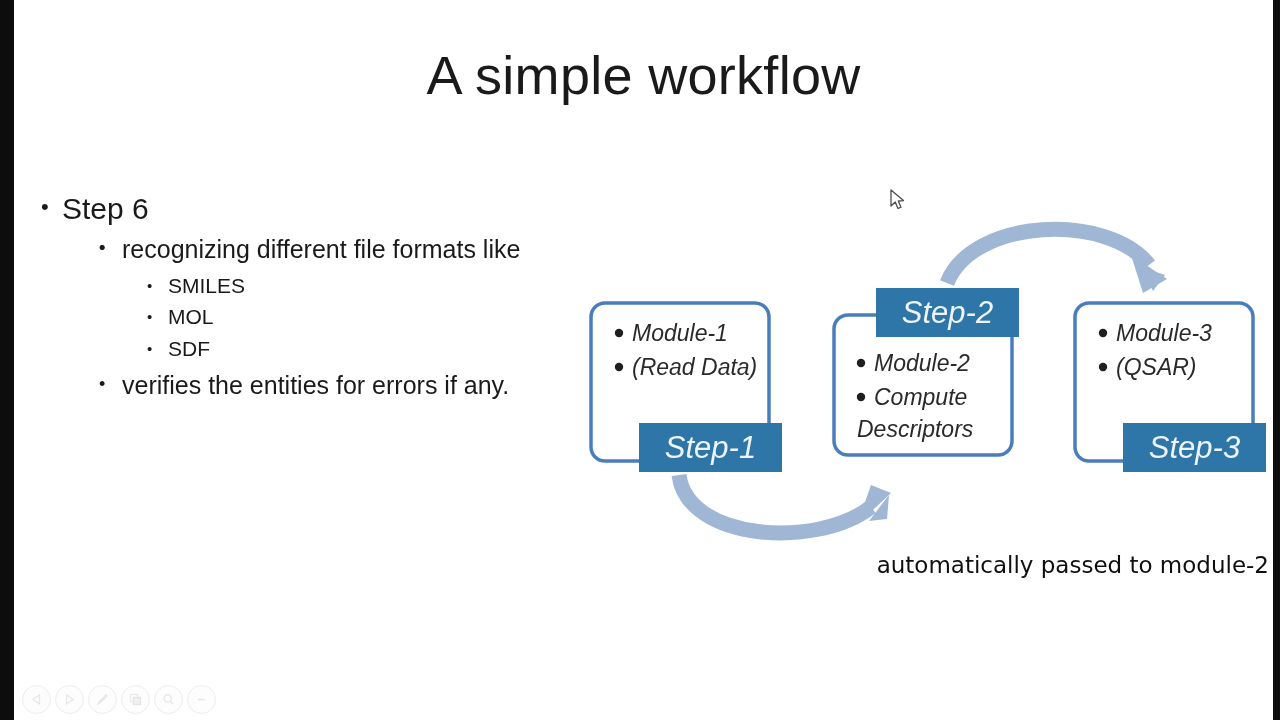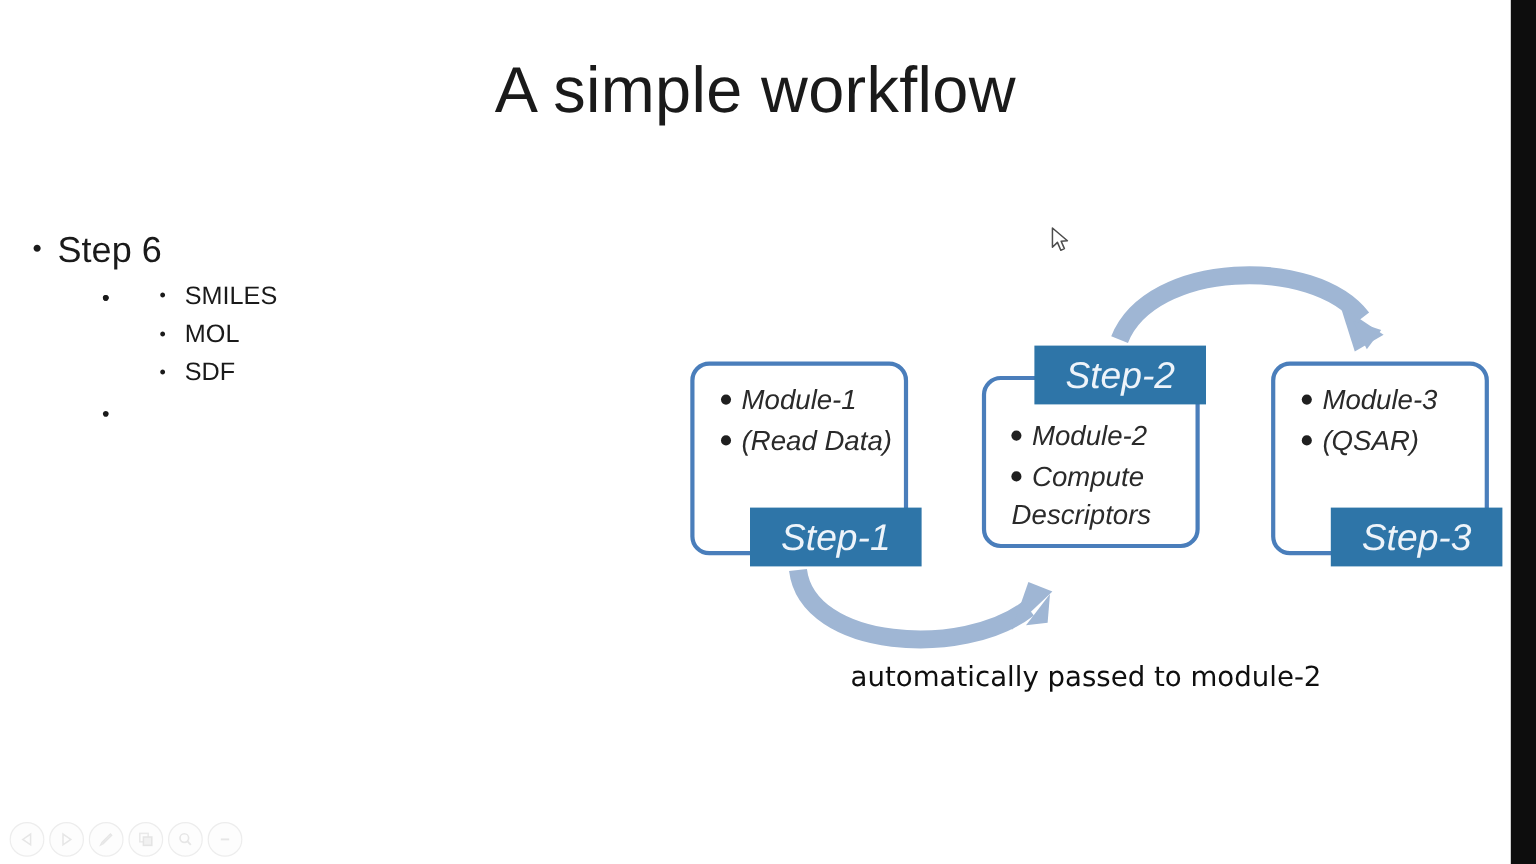--- a/index.html
+++ b/index.html
@@ -17,21 +17,21 @@
   #viewer {
     position: relative;
     width: 1280px;
     height: 720px;
     background: #0d0d0d;
   }
 
   
   #slide {
     position: absolute;
-    left: 0;
+    left: 14px;
     top: 0px;
     width: 1259px;
     height: 720px;
     background: #ffffff;
     overflow: hidden;
   }
 
   
   #slide-title {
     position: absolute;
@@ -104,21 +104,21 @@
     height: 420px;
     font-style: italic;
   }
   #diagram svg { display: block; }
 
   #caption {
     position: absolute;
     left: 555px;
     top: 552px;
     width: 700px;
-    text-align: center;
+    text-align: right;
     font-size: 23px;
     color: #0f0f0f;
     font-family: "DejaVu Sans", sans-serif;
     white-space: nowrap;
   }
 
   
   #toolbar {
     position: absolute;
     left: 8px;
@@ -162,20 +162,21 @@
           <span class="txt">Step 6</span>
         </li>
       </ul>
 
       <ul class="lvl">
         <li class="l2">
           <span class="bdot">•</span>
         </li>
         <li class="l2">
           <span class="bdot">•</span>
+          <span class="txt">recognizing different file formats like</span>
         </li>
       </ul>
 
       <ul class="lvl">
         <li class="l3">
           <span class="bdot">•</span>
           <span class="txt">SMILES</span>
         </li>
         <li class="l3">
           <span class="bdot">•</span>
@@ -183,20 +184,21 @@
         </li>
         <li class="l3">
           <span class="bdot">•</span>
           <span class="txt">SDF</span>
         </li>
       </ul>
 
       <ul class="lvl">
         <li class="l2">
           <span class="bdot">•</span>
+          <span class="txt">verifies the entities for errors if any.</span>
         </li>
       </ul>
     </div>
 
     <div id="diagram">
       <svg width="700" height="420" viewBox="0 0 700 420" xmlns="http://www.w3.org/2000/svg">
 
         <g>
           <rect x="22" y="128" width="178" height="158" rx="14" ry="14" fill="#ffffff" stroke="#4A7EBB" stroke-width="3.5"></rect>
           <circle cx="50" cy="158" r="4.2" fill="#1f1f1f"></circle>

